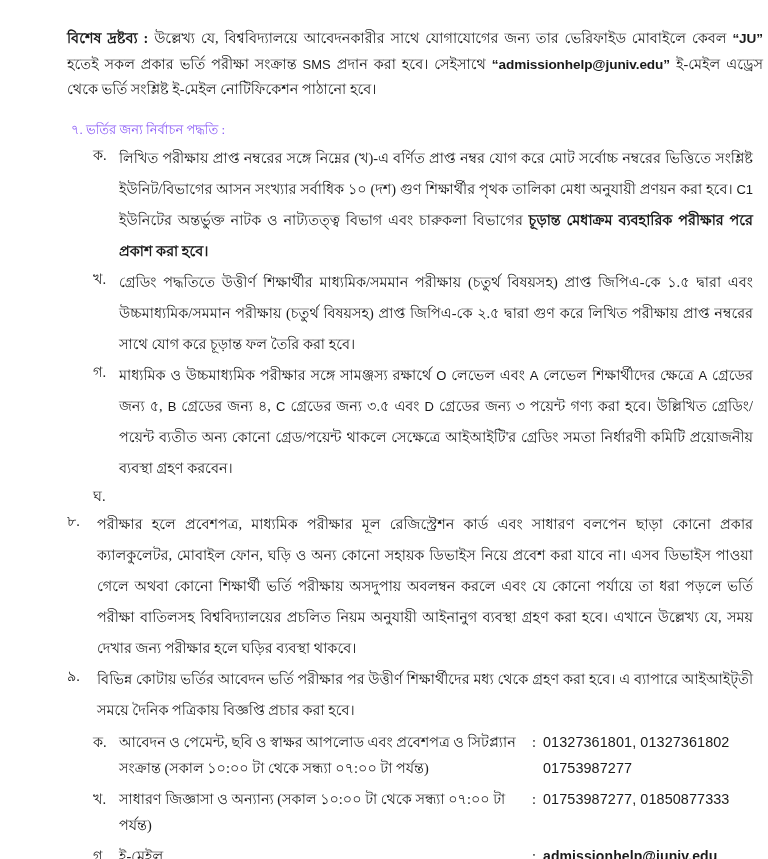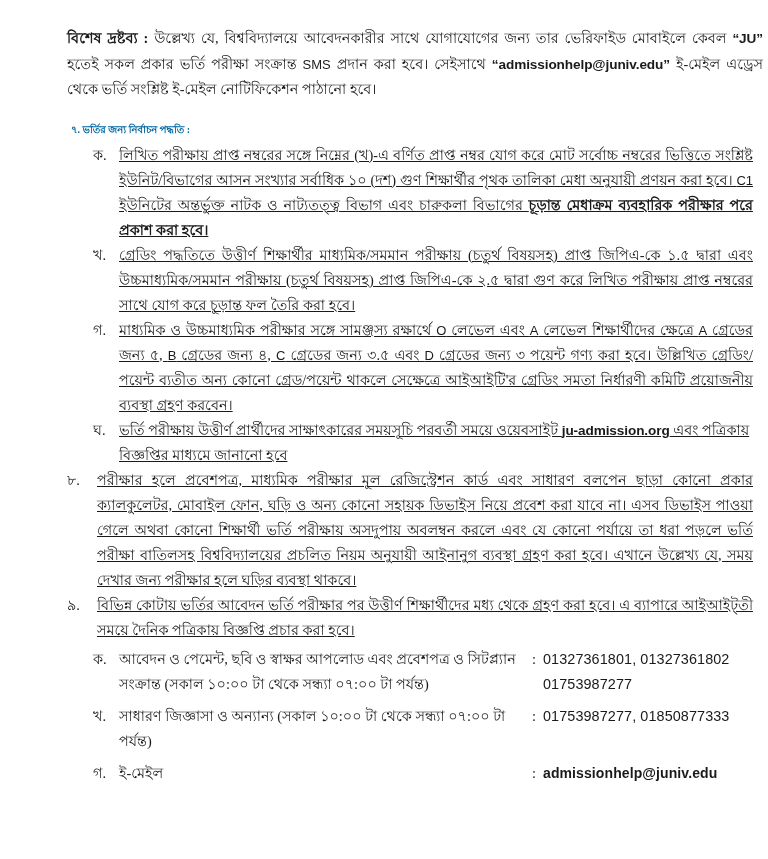--- a/index.html
+++ b/index.html
@@ -47,23 +47,23 @@
     font-size: 13.6px;
     letter-spacing: -0.1px;
   }
   .lat {
     font-family: "Liberation Sans", "DejaVu Sans", sans-serif;
     font-size: 13px;
   }
 
   
   .sec-head {
-    color: #0369a1;
-    font-weight: bold;
-    font-size: 10px;
+    color: #8b5cf6;
+    font-weight: normal;
+    font-size: 13px;
     line-height: 22px;
     margin: 0 0 2px 26px;
   }
   .sec-head.support {
     margin-left: 28px;
     margin-top: 4px;
   }
   .sec-head .sp { display: inline-block; width: 26px; }
 
   
@@ -81,24 +81,23 @@
     line-height: 25.5px;
     white-space: nowrap;
     font-weight: normal;
   }
   .row.lvl1 > .marker { width: 30px; }
   .row.lvl2 > .marker { width: 26px; }
 
   .body-txt {
     flex: 1 1 auto;
     font-size: 14.4px;
-    line-height: 25px;
+    line-height: 31px;
     text-align: justify;
     text-justify: inter-word;
-    text-decoration: underline;
   }
   .body-txt.nojust { text-align: left; }
 
   .row.lvl2 .body-txt { width: 648px; }
 
   
   .contacts {
     margin-top: 4px;
     width: 100%;
     border-collapse: collapse;
@@ -144,21 +143,20 @@
     <span class="body-txt">গ্রেডিং পদ্ধতিতে উত্তীর্ণ শিক্ষার্থীর মাধ্যমিক/সমমান পরীক্ষায় (চতুর্থ বিষয়সহ) প্রাপ্ত জিপিএ-কে ১.৫ দ্বারা এবং উচ্চমাধ্যমিক/সমমান পরীক্ষায় (চতুর্থ বিষয়সহ) প্রাপ্ত জিপিএ-কে ২.৫ দ্বারা গুণ করে লিখিত পরীক্ষায় প্রাপ্ত নম্বরের সাথে যোগ করে চূড়ান্ত ফল তৈরি করা হবে।</span>
   </div>
 
   <div class="row lvl2">
     <span class="marker">গ.</span>
     <span class="body-txt"><span>মাধ্যমিক ও উচ্চমাধ্যমিক পরীক্ষার সঙ্গে সামঞ্জস্য রক্ষার্থে </span><span class="lat">O</span><span> লেভেল এবং </span><span class="lat">A</span><span> লেভেল শিক্ষার্থীদের ক্ষেত্রে </span><span class="lat">A</span><span> গ্রেডের জন্য ৫, </span><span class="lat">B</span><span> গ্রেডের জন্য ৪, </span><span class="lat">C</span><span> গ্রেডের জন্য ৩.৫ এবং </span><span class="lat">D</span><span> গ্রেডের জন্য ৩ পয়েন্ট গণ্য করা হবে। উল্লিখিত গ্রেডিং/পয়েন্ট ব্যতীত অন্য কোনো গ্রেড/পয়েন্ট থাকলে সেক্ষেত্রে আইআইটি'র গ্রেডিং সমতা নির্ধারণী কমিটি প্রয়োজনীয় ব্যবস্থা গ্রহণ করবেন।</span></span>
   </div>
 
   <div class="row lvl2">
     <span class="marker">ঘ.</span>
-    <span class="body-txt nojust"><span>ভর্তি পরীক্ষায় উত্তীর্ণ প্রার্থীদের সাক্ষাৎকারের সময়সূচি পরবর্তী সময়ে ওয়েবসাইট </span><span class="mono-em">ju-admission.org</span><span> এবং পত্রিকায় বিজ্ঞপ্তির মাধ্যমে জানানো হবে</span></span>
   </div>
 
   <div class="row lvl1">
     <span class="marker">৮.</span>
     <span class="body-txt">পরীক্ষার হলে প্রবেশপত্র, মাধ্যমিক পরীক্ষার মূল রেজিস্ট্রেশন কার্ড এবং সাধারণ বলপেন ছাড়া কোনো প্রকার ক্যালকুলেটর, মোবাইল ফোন, ঘড়ি ও অন্য কোনো সহায়ক ডিভাইস নিয়ে প্রবেশ করা যাবে না। এসব ডিভাইস পাওয়া গেলে অথবা কোনো শিক্ষার্থী ভর্তি পরীক্ষায় অসদুপায় অবলম্বন করলে এবং যে কোনো পর্যায়ে তা ধরা পড়লে ভর্তি পরীক্ষা বাতিলসহ বিশ্ববিদ্যালয়ের প্রচলিত নিয়ম অনুযায়ী আইনানুগ ব্যবস্থা গ্রহণ করা হবে। এখানে উল্লেখ্য যে, সময় দেখার জন্য পরীক্ষার হলে ঘড়ির ব্যবস্থা থাকবে।</span>
   </div>
 
   <div class="row lvl1">
     <span class="marker">৯.</span>
     <span class="body-txt">বিভিন্ন কোটায় ভর্তির আবেদন ভর্তি পরীক্ষার পর উত্তীর্ণ শিক্ষার্থীদের মধ্য থেকে গ্রহণ করা হবে। এ ব্যাপারে আইআইট্তী সময়ে দৈনিক পত্রিকায় বিজ্ঞপ্তি প্রচার করা হবে।</span>

